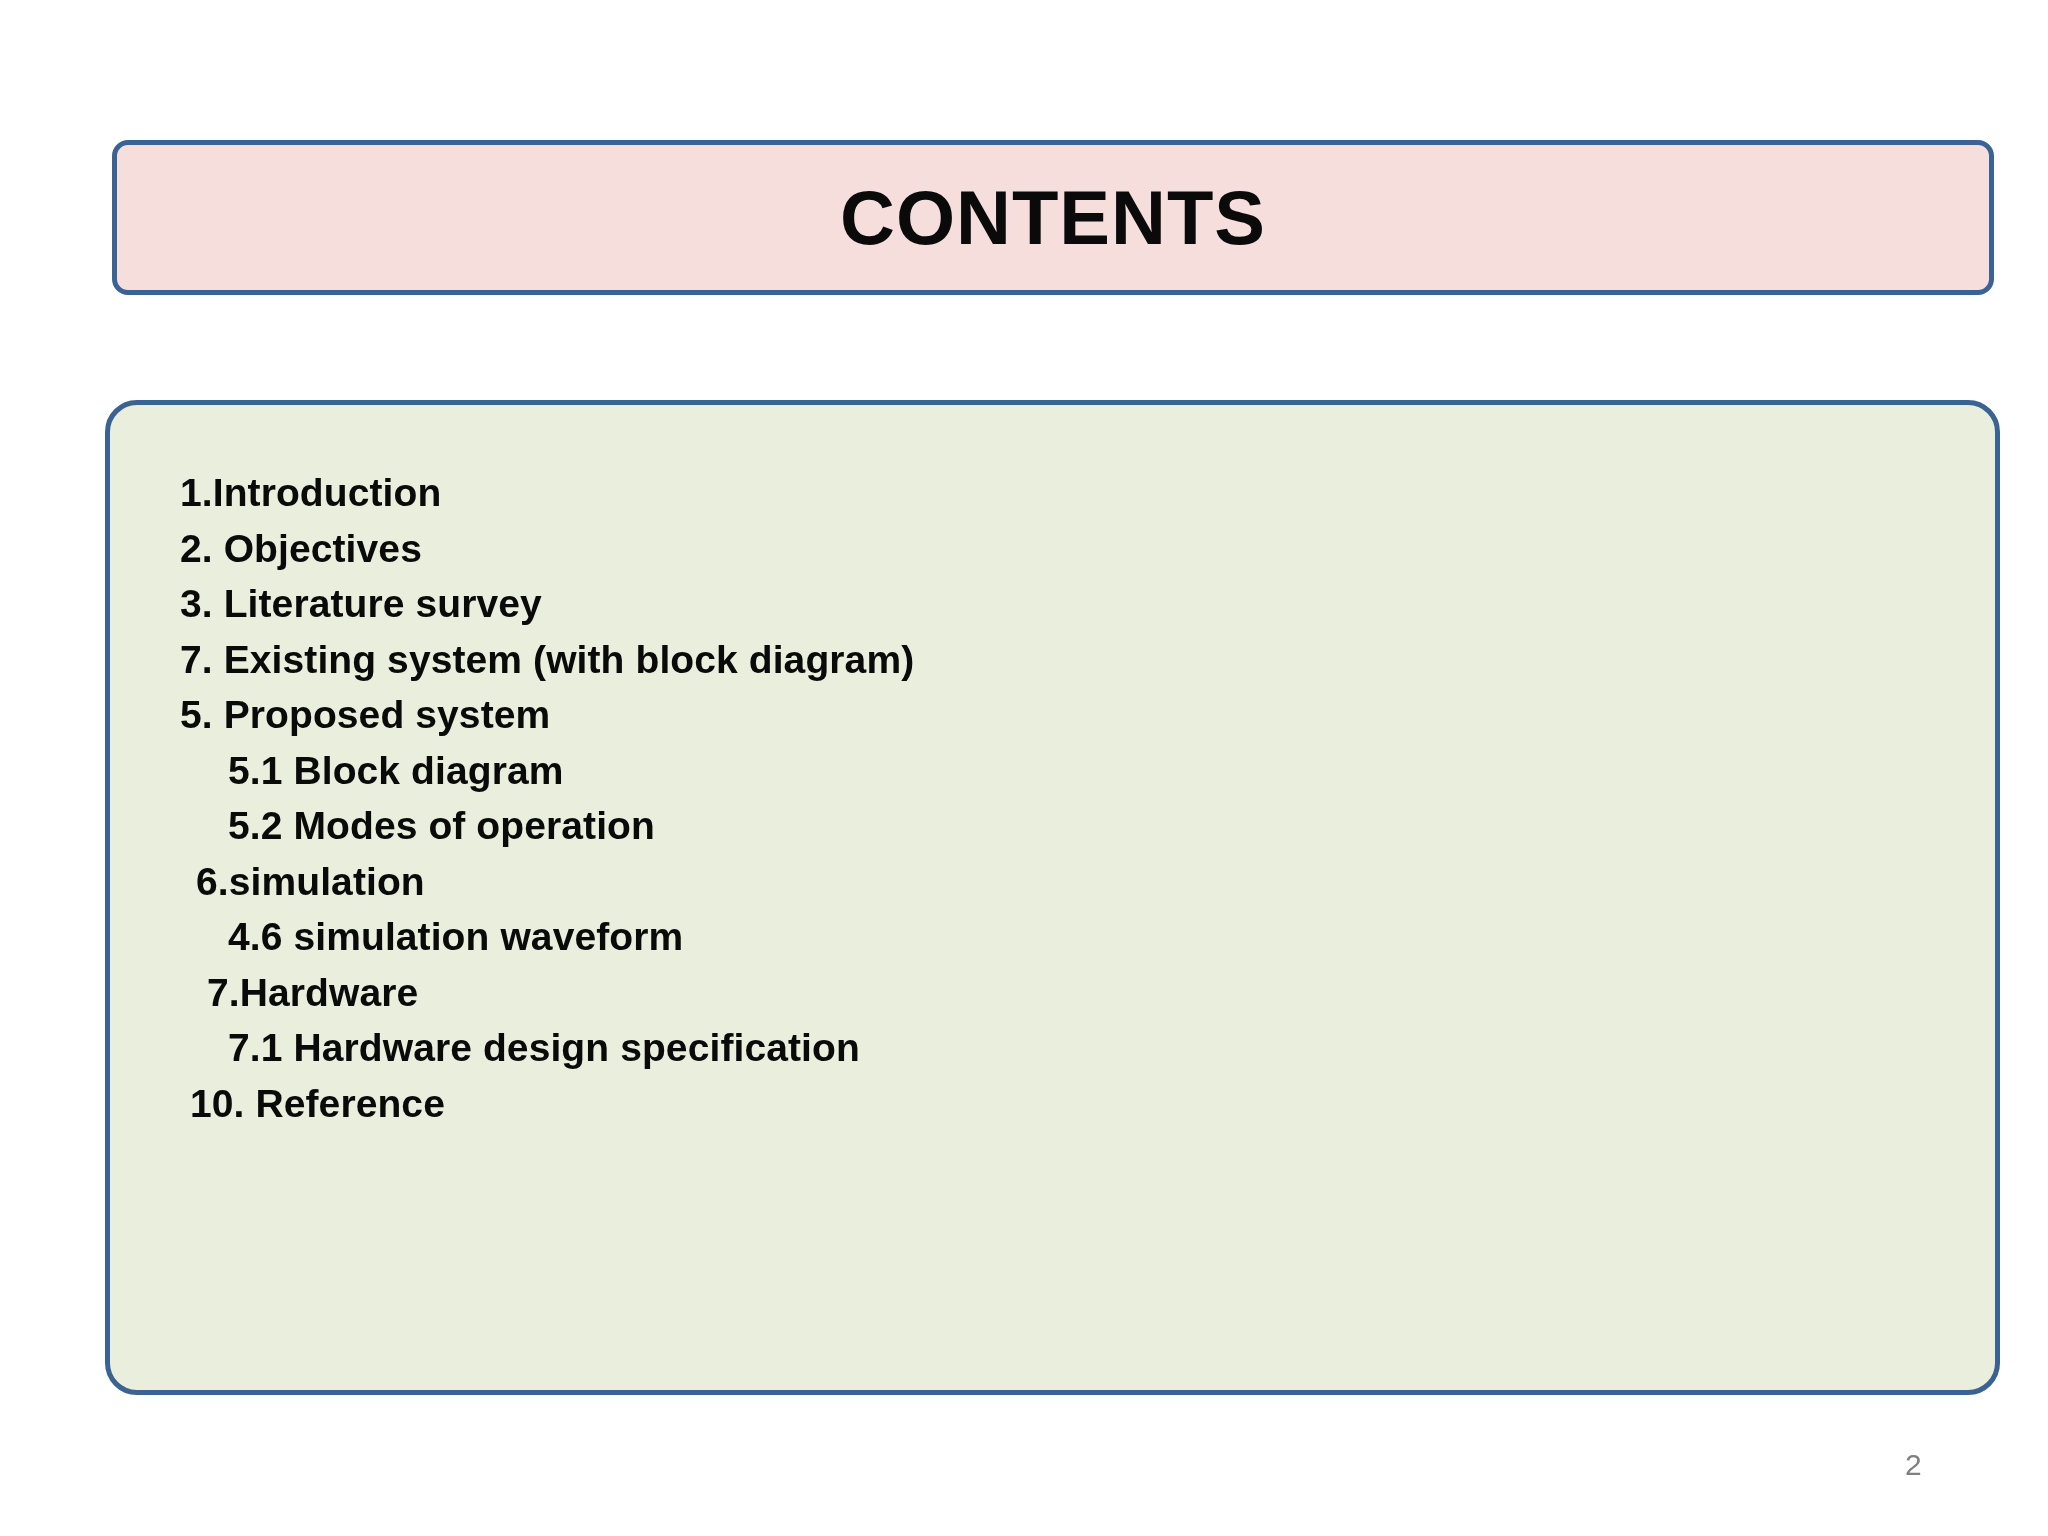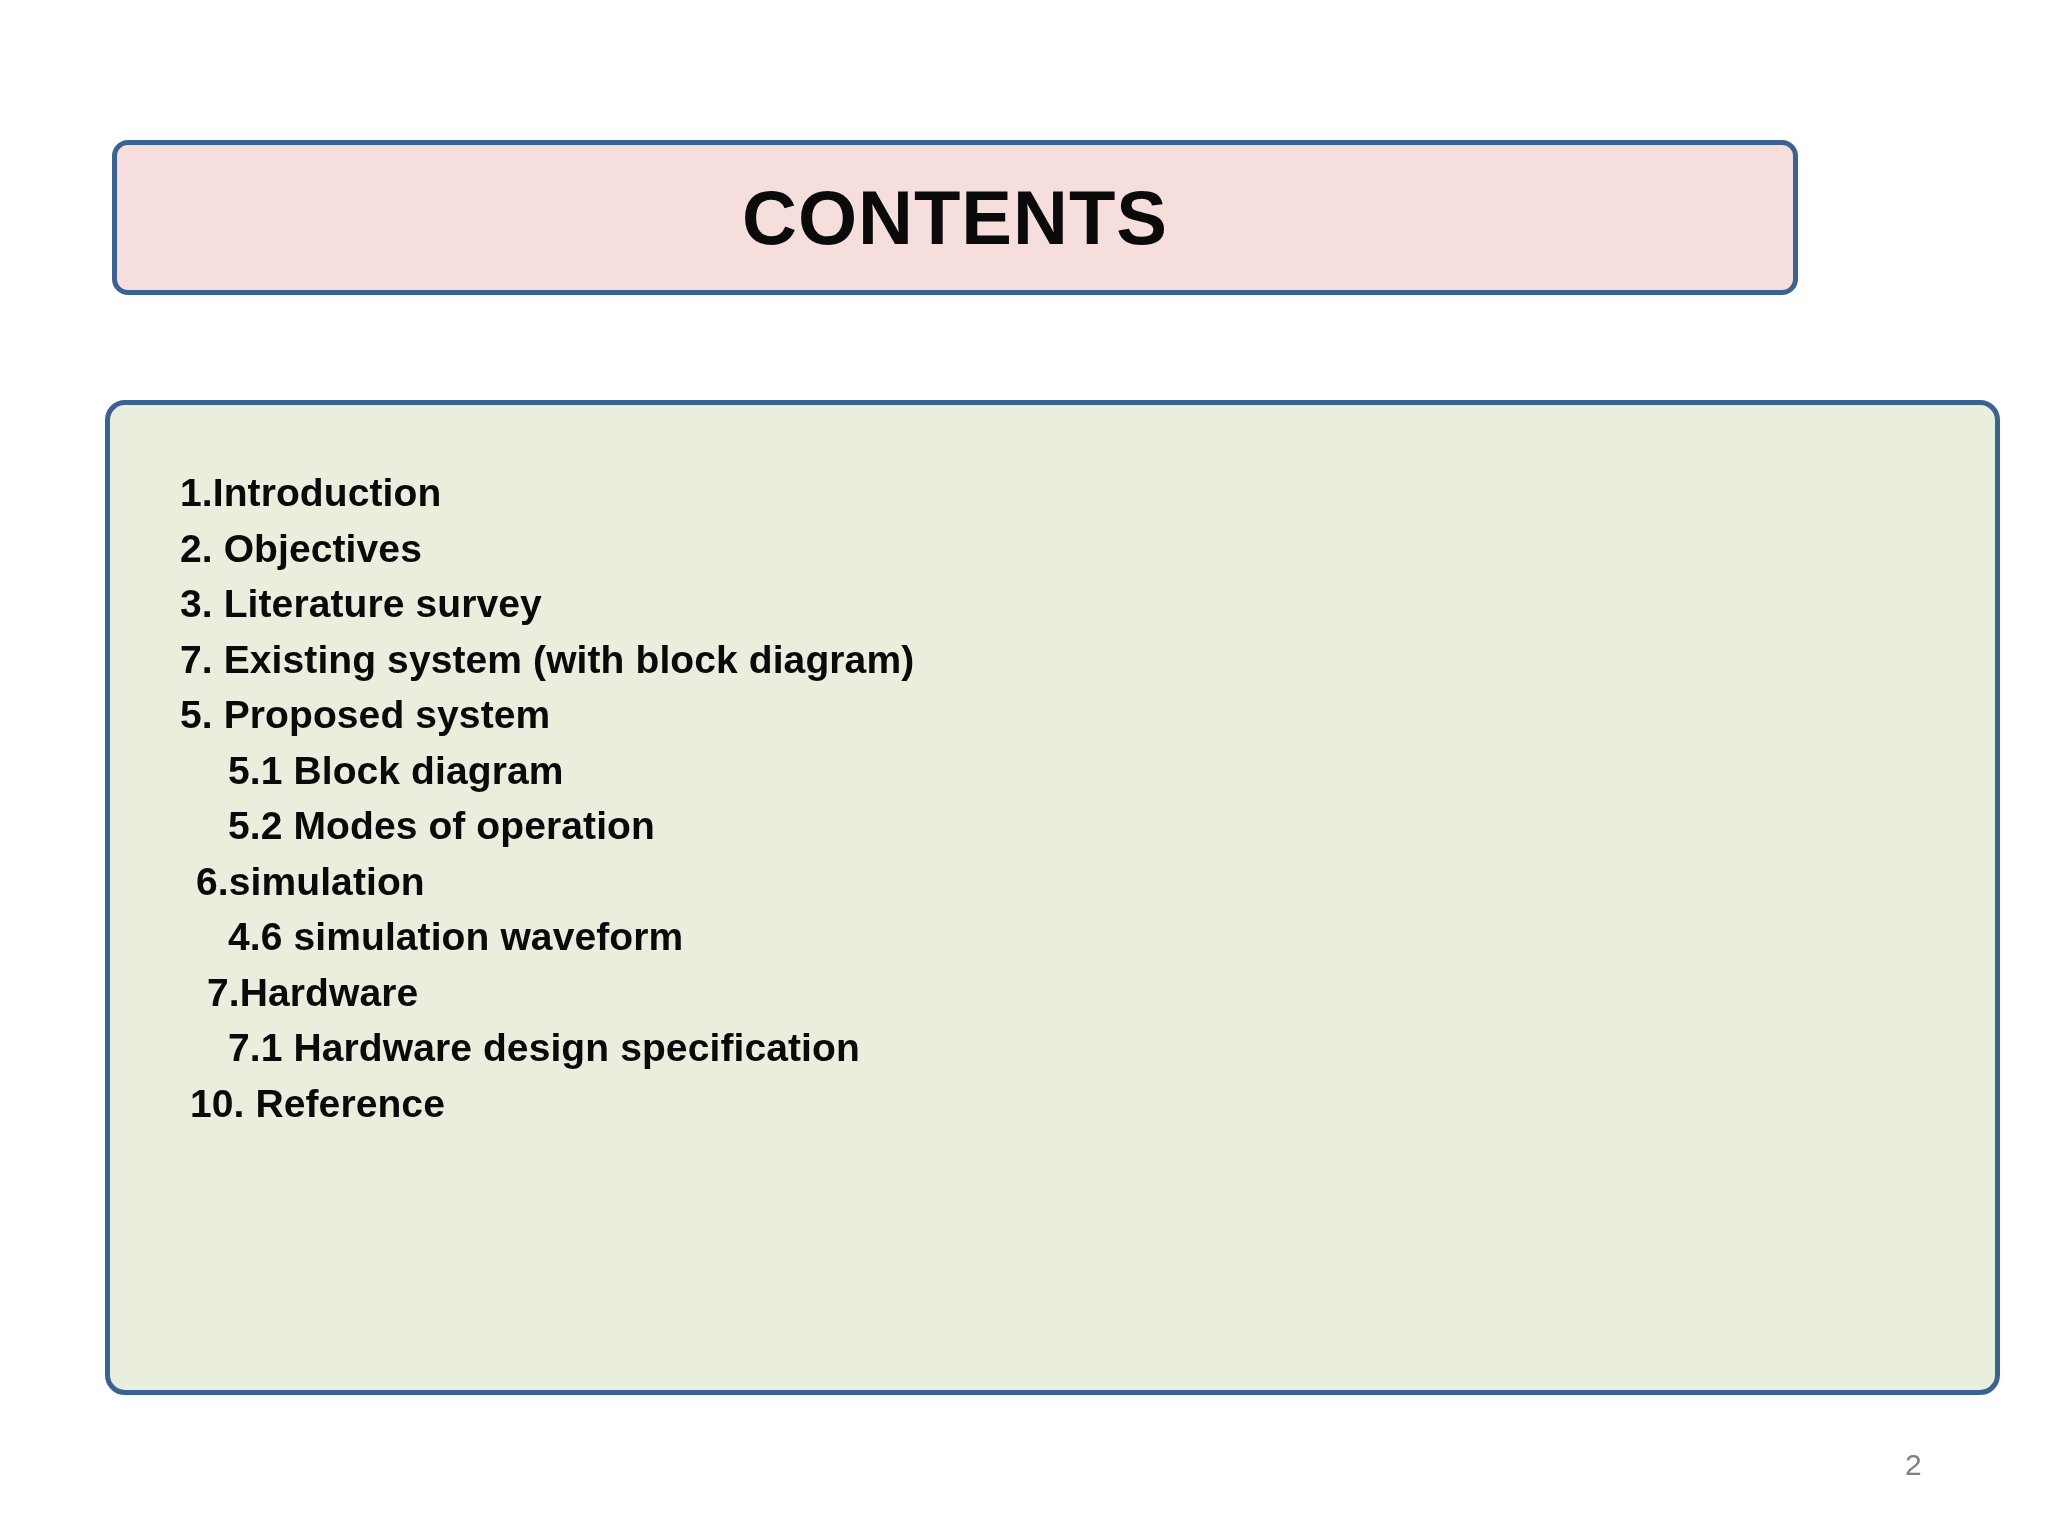--- a/index.html
+++ b/index.html
@@ -22,21 +22,21 @@
     width: 2048px;
     height: 1536px;
     background: #FFFFFF;
   }
 
   
   #title-banner {
     position: absolute;
     left: 112px;
     top: 140px;
-    width: 1686px;
+    width: 1882px;
     height: 155px;
     background: #F5DEDC;
     border: 5px solid #3A6293;
     border-radius: 16px;
     box-sizing: border-box;
     display: flex;
     align-items: center;
     justify-content: center;
   }
   #title-text {
@@ -51,21 +51,21 @@
 
   
   #content-card {
     position: absolute;
     left: 105px;
     top: 400px;
     width: 1895px;
     height: 995px;
     background: #EAEEDC;
     border: 5px solid #3A6293;
-    border-radius: 20px;
+    border-radius: 32px;
     box-sizing: border-box;
     padding-left: 48px;
   }
 
   #toc-list {
     position: absolute;
     left: 0;
     top: 60px;
     width: 100%;
     list-style: none;

